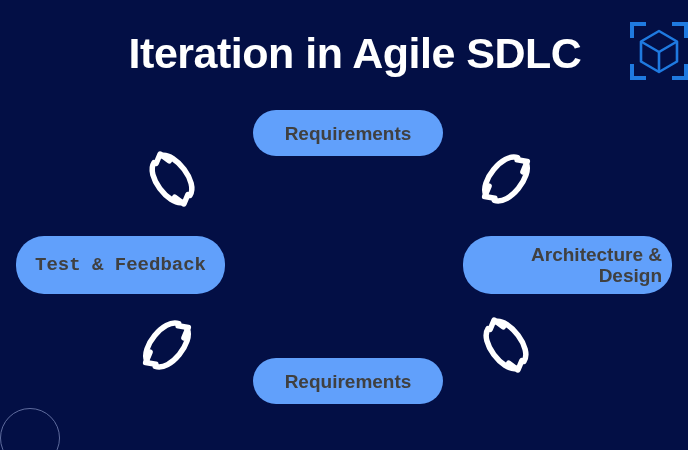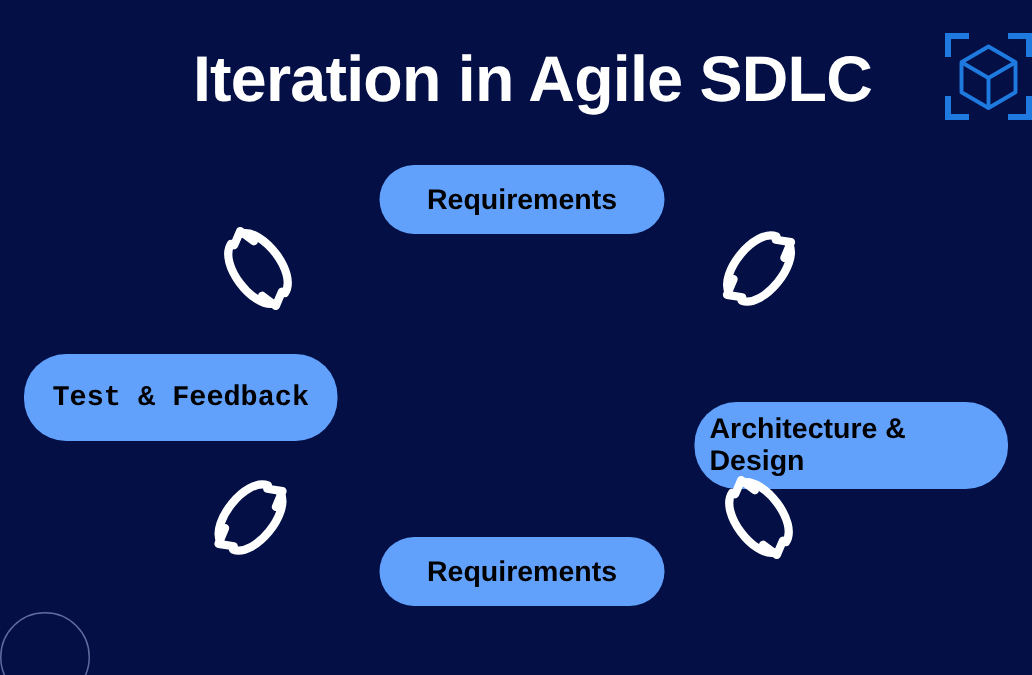--- a/index.html
+++ b/index.html
@@ -63,36 +63,35 @@
   }
 
   
   .node {
     position: absolute;
     background: #61a0fb;
     border-radius: 26px;
     display: flex;
     align-items: center;
     justify-content: center;
-    text-align: left;
-    color: #000000;
+    text-align: right;
+    color: #404040;
     font-family: "Liberation Sans", sans-serif;
     font-size: 19px;
     font-weight: bold;
     line-height: 21px;
     box-sizing: border-box;
     padding: 6px 10px;
   }
   #node-requirements {
     left: 253px; top: 110px; width: 190px; height: 46px;
   }
   #node-architecture {
     left: 463px; top: 236px; width: 209px; height: 58px;
     border-radius: 28px;
-    margin-top: 32px;
   }
   #node-test {
     left: 16px; top: 236px; width: 209px; height: 58px;
     border-radius: 28px;
     font-family: Liberation Mono, monospace;
   }
   #node-development {
     left: 253px; top: 358px; width: 190px; height: 46px;
   }
 

